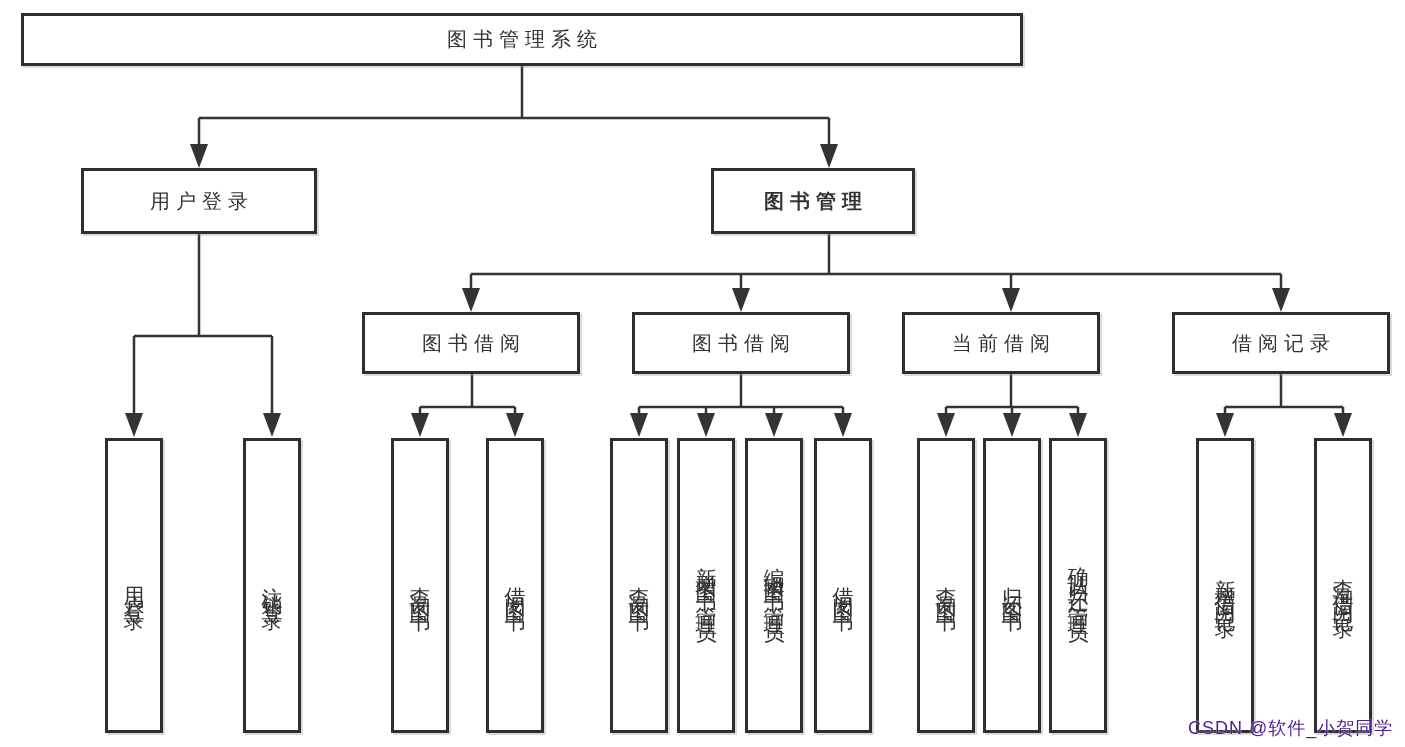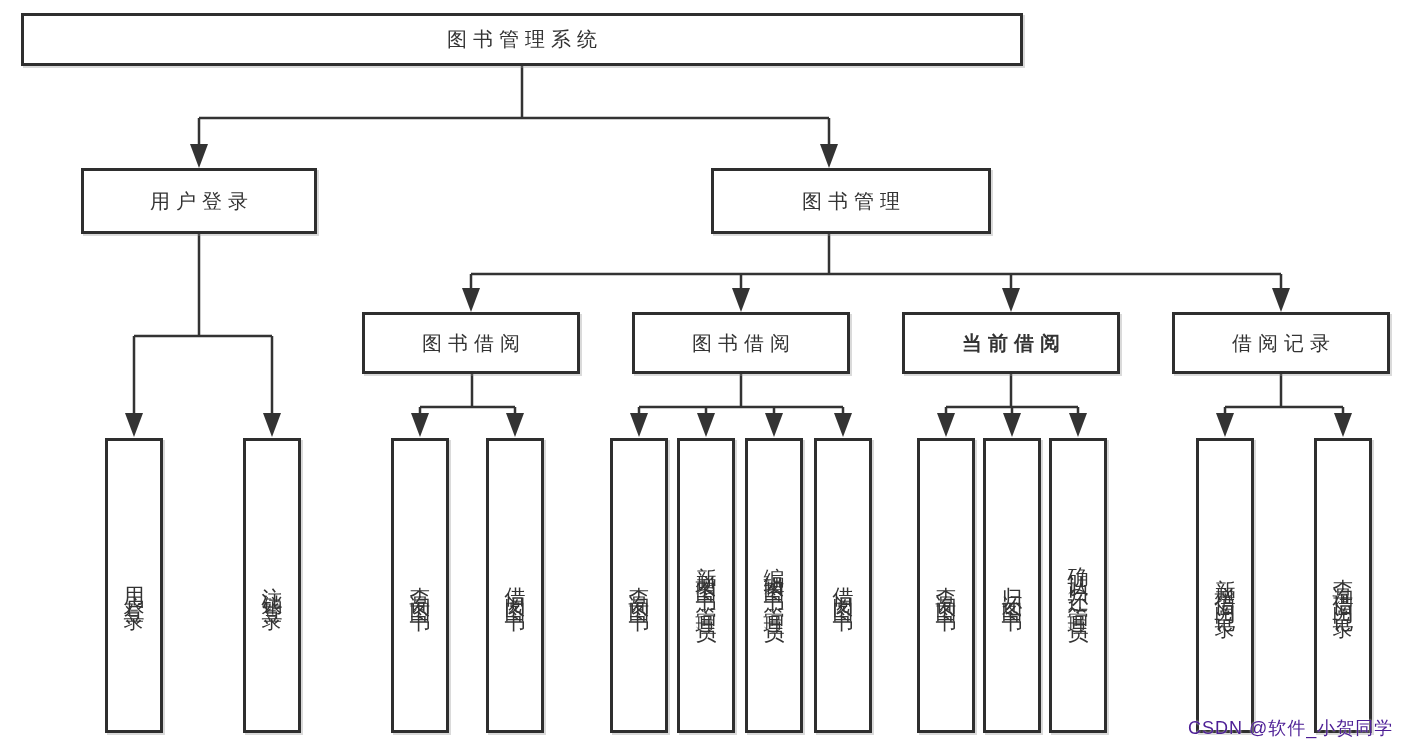--- a/index.html
+++ b/index.html
@@ -101,31 +101,31 @@
     </g>
   </svg>
 
   <div class="node root" style="left:21px; top:13px; width:1002px; height:53px;">
     <span class="h-label">图书管理系统</span>
   </div>
 
   <div class="node" style="left:81px; top:168px; width:236px; height:66px;">
     <span class="h-label">用户登录</span>
   </div>
-  <div class="node" style="left:711px; top:168px; width:280px; height:66px;">
+  <div class="node" style="left:711px; top:168px; width:204px; height:66px;font-weight:bold;">
     <span class="h-label">图书管理</span>
   </div>
 
   <div class="node" style="left:362px; top:312px; width:218px; height:62px;">
     <span class="h-label">图书借阅</span>
   </div>
   <div class="node" style="left:632px; top:312px; width:218px; height:62px;">
     <span class="h-label">图书借阅</span>
   </div>
-  <div class="node" style="left:902px; top:312px; width:218px; height:62px;font-weight:bold;">
+  <div class="node" style="left:902px; top:312px; width:198px; height:62px;">
     <span class="h-label">当前借阅</span>
   </div>
   <div class="node" style="left:1172px; top:312px; width:218px; height:62px;">
     <span class="h-label">借阅记录</span>
   </div>
 
   <div class="node leaf" style="left:105px; top:438px; width:58px; height:295px;">
     <span class="v-label">用户登录</span>
   </div>
   <div class="node leaf" style="left:243px; top:438px; width:58px; height:295px;">

